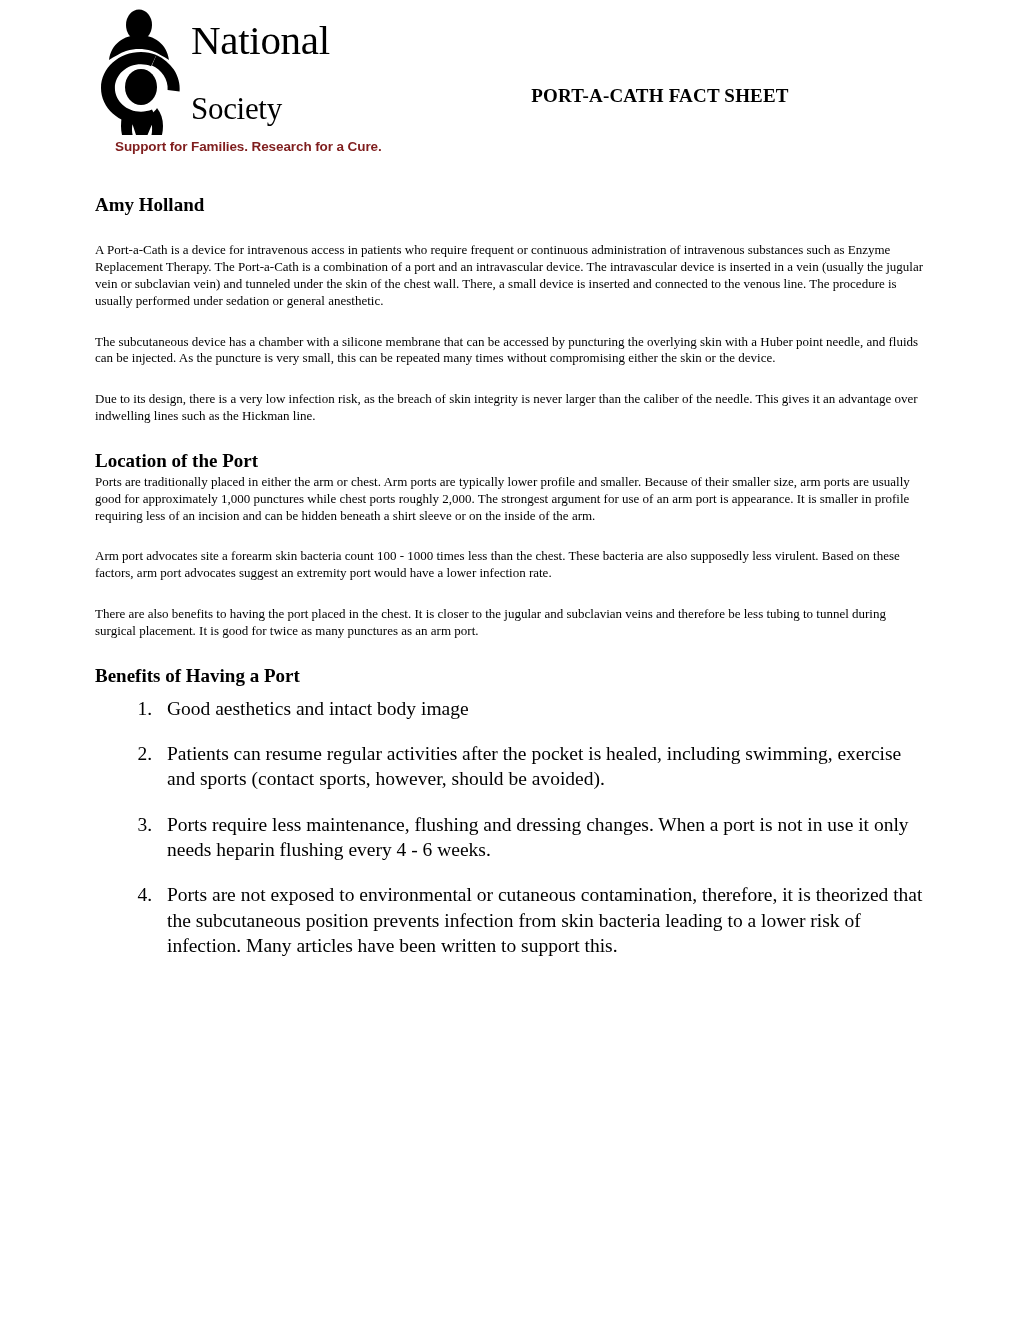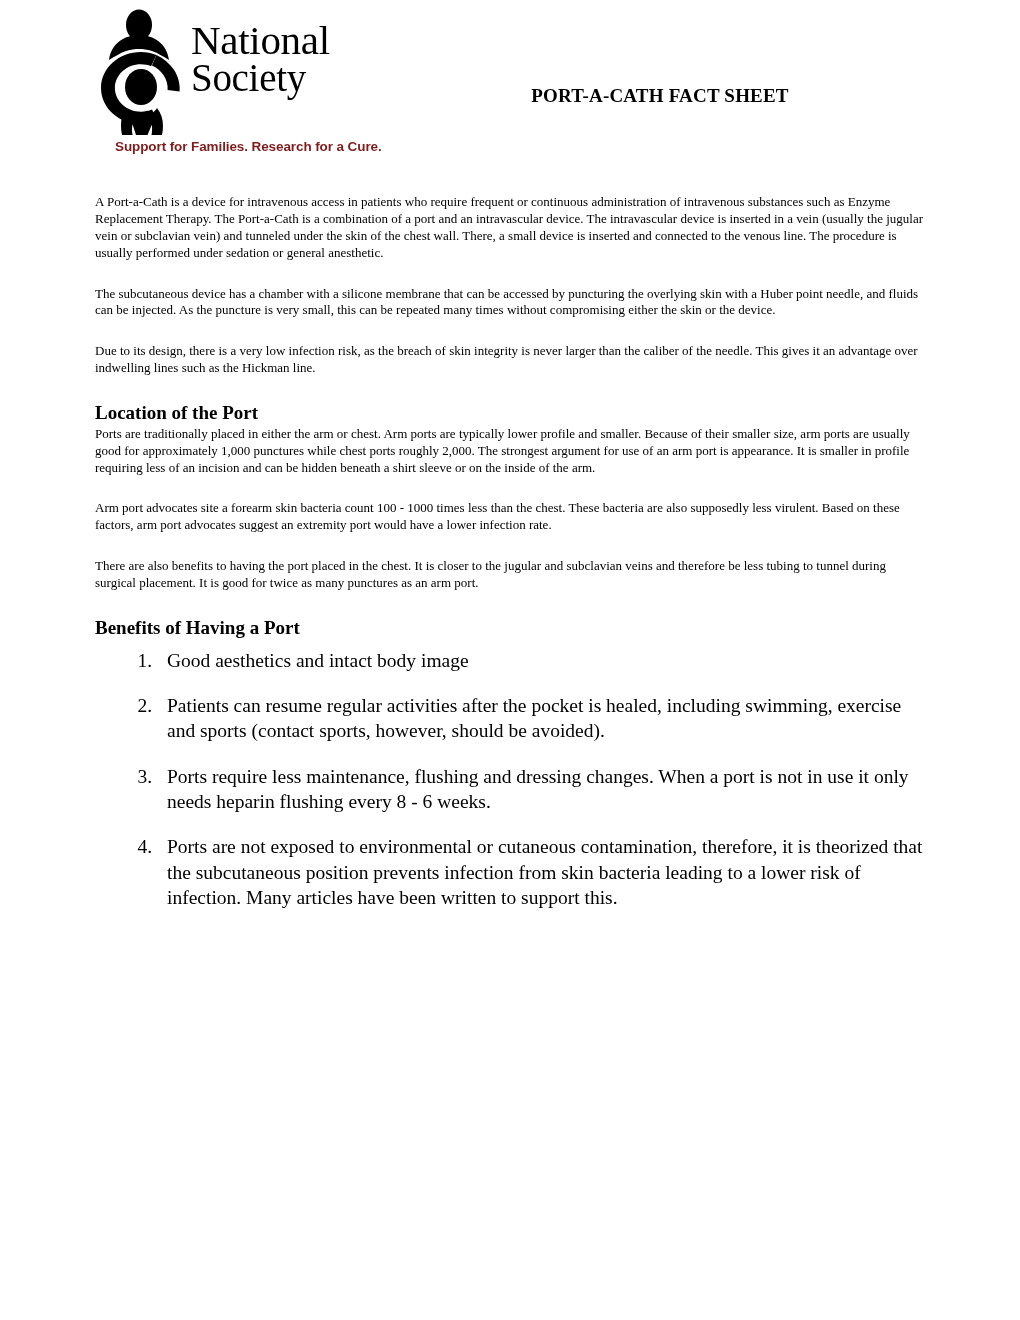--- a/index.html
+++ b/index.html
@@ -64,22 +64,23 @@
     letter-spacing: -0.3px;
   }
   .logo-word-mps {
     font-family: "Liberation Serif", "DejaVu Serif", serif;
     font-size: 45px;
     font-weight: bold;
     letter-spacing: 0.5px;
   }
   .logo-word-society {
     font-family: "Liberation Serif", "DejaVu Serif", serif;
-    font-size: 39px;
+    font-size: 31px;
     letter-spacing: -0.3px;
+    margin-top: 35px;
   }
 
   .logo-tagline {
     font-family: "Liberation Sans", "DejaVu Sans", sans-serif;
     font-size: 13.5px;
     font-weight: bold;
     letter-spacing: -0.1px;
     margin-top: 3px;
     margin-left: 20px;
     color: #7f1d1d;
@@ -175,33 +176,34 @@
       </div>
       <div class="logo-tagline">Support for Families. Research for a Cure.</div>
     </div>
 
     <h1 class="doc-title">PORT-A-CATH FACT SHEET</h1>
 
   </div>
 
   <div class="body-area">
 
+    <div class="byline">Amy Holland</div>
 
     <p class="para">A Port-a-Cath is a device for intravenous access in patients who require frequent or continuous administration of intravenous substances such as Enzyme Replacement Therapy. The Port-a-Cath is a combination of a port and an intravascular device. The intravascular device is inserted in a vein (usually the jugular vein or subclavian vein) and tunneled under the skin of the chest wall. There, a small device is inserted and connected to the venous line. The procedure is usually performed under sedation or general anesthetic.</p>
     <p class="para">The subcutaneous device has a chamber with a silicone membrane that can be accessed by puncturing the overlying skin with a Huber point needle, and fluids can be injected. As the puncture is very small, this can be repeated many times without compromising either the skin or the device.</p>
     <p class="para">Due to its design, there is a very low infection risk, as the breach of skin integrity is never larger than the caliber of the needle. This gives it an advantage over indwelling lines such as the Hickman line.</p>
 
     <h2 class="section-head">Location of the Port</h2>
     <p class="para">Ports are traditionally placed in either the arm or chest. Arm ports are typically lower profile and smaller. Because of their smaller size, arm ports are usually good for approximately 1,000 punctures while chest ports roughly 2,000. The strongest argument for use of an arm port is appearance. It is smaller in profile requiring less of an incision and can be hidden beneath a shirt sleeve or on the inside of the arm.</p>
     <p class="para">Arm port advocates site a forearm skin bacteria count 100 - 1000 times less than the chest. These bacteria are also supposedly less virulent. Based on these factors, arm port advocates suggest an extremity port would have a lower infection rate.</p>
     <p class="para">There are also benefits to having the port placed in the chest. It is closer to the jugular and subclavian veins and therefore be less tubing to tunnel during surgical placement. It is good for twice as many punctures as an arm port.</p>
 
     <h2 class="section-head">Benefits of Having a Port</h2>
     <ol class="benefits">
       <li>Good aesthetics and intact body image</li>
       <li>Patients can resume regular activities after the pocket is healed, including swimming, exercise and sports (contact sports, however, should be avoided).</li>
-      <li>Ports require less maintenance, flushing and dressing changes. When a port is not in use it only needs heparin flushing every 8 - 6 weeks.</li>
+      <li>Ports require less maintenance, flushing and dressing changes. When a port is not in use it only needs heparin flushing every 4 - 6 weeks.</li>
       <li>Ports are not exposed to environmental or cutaneous contamination, therefore, it is theorized that the subcutaneous position prevents infection from skin bacteria leading to a lower risk of infection. Many articles have been written to support this.</li>
     </ol>
 
   </div>
 
 </div>
 
 </body></html>

